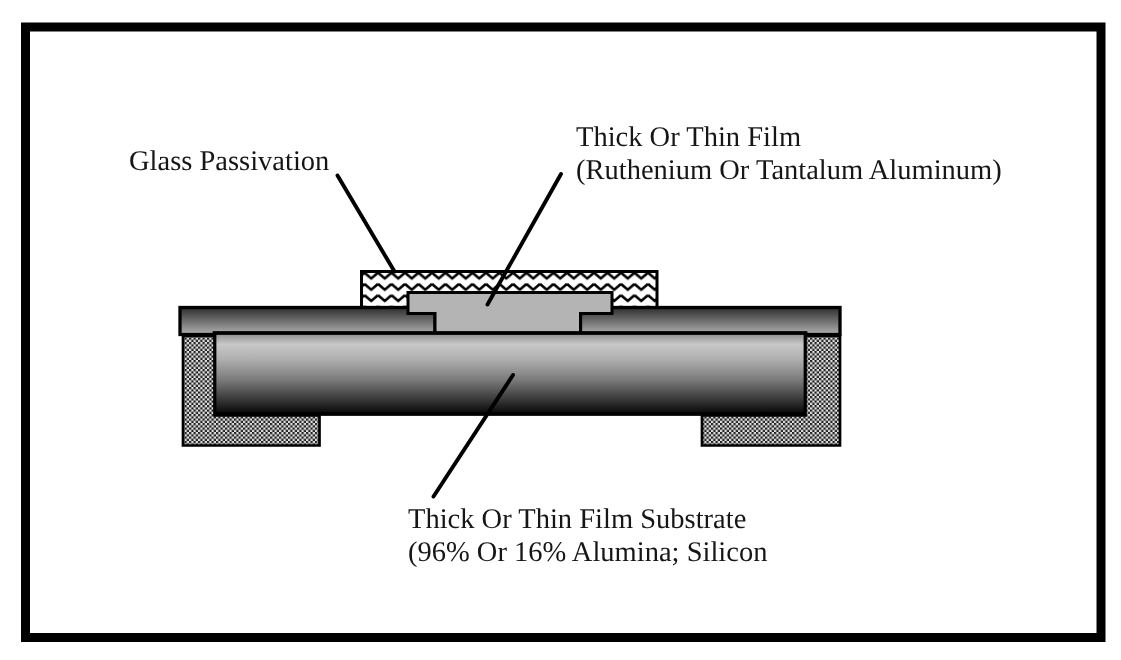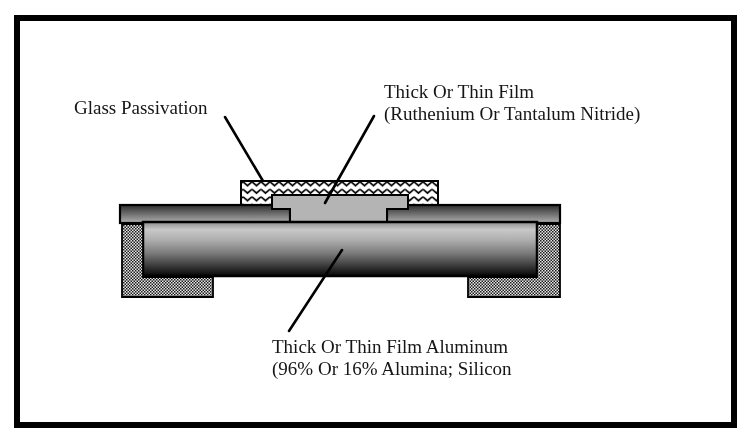--- a/index.html
+++ b/index.html
@@ -70,25 +70,25 @@
     <rect x="143" y="222" width="394" height="54" fill="url(#subGrad)" stroke="#000000" stroke-width="2.5"></rect>
 
     <path d="M122,224 L143,224 L143,277 L213,277 L213,297 L122,297 Z" fill="url(#checker)" stroke="#000000" stroke-width="1.8"></path>
     <path d="M537,224 L560,224 L560,297 L468,297 L468,277 L537,277 Z" fill="url(#checker)" stroke="#000000" stroke-width="1.8"></path>
 
     <line x1="225" y1="117" x2="263" y2="181" stroke="#000000" stroke-width="2.6" stroke-linecap="round"></line>
     <line x1="374" y1="116" x2="325" y2="203" stroke="#000000" stroke-width="2.6" stroke-linecap="round"></line>
     <line x1="342" y1="250" x2="289" y2="331" stroke="#000000" stroke-width="2.6" stroke-linecap="round"></line>
   </svg>
 
-  <div class="label" style="left:74px; top:97px;">Glass Passivation</div>
+  <div class="label" style="left:86px; top:97px;">Glass Passivation</div>
 
   <div class="label" style="left:384px; top:81px;">
     <div>Thick Or Thin Film</div>
-    <div>(Ruthenium Or Tantalum Nitride)</div>
+    <div>(Ruthenium Or Tantalum Aluminum)</div>
   </div>
 
   <div class="label" style="left:272px; top:336px;">
-    <div>Thick Or Thin Film Aluminum</div>
+    <div>Thick Or Thin Film Substrate</div>
     <div>(96% Or 16% Alumina; Silicon</div>
   </div>
 
 </div>
 
 </body></html>

